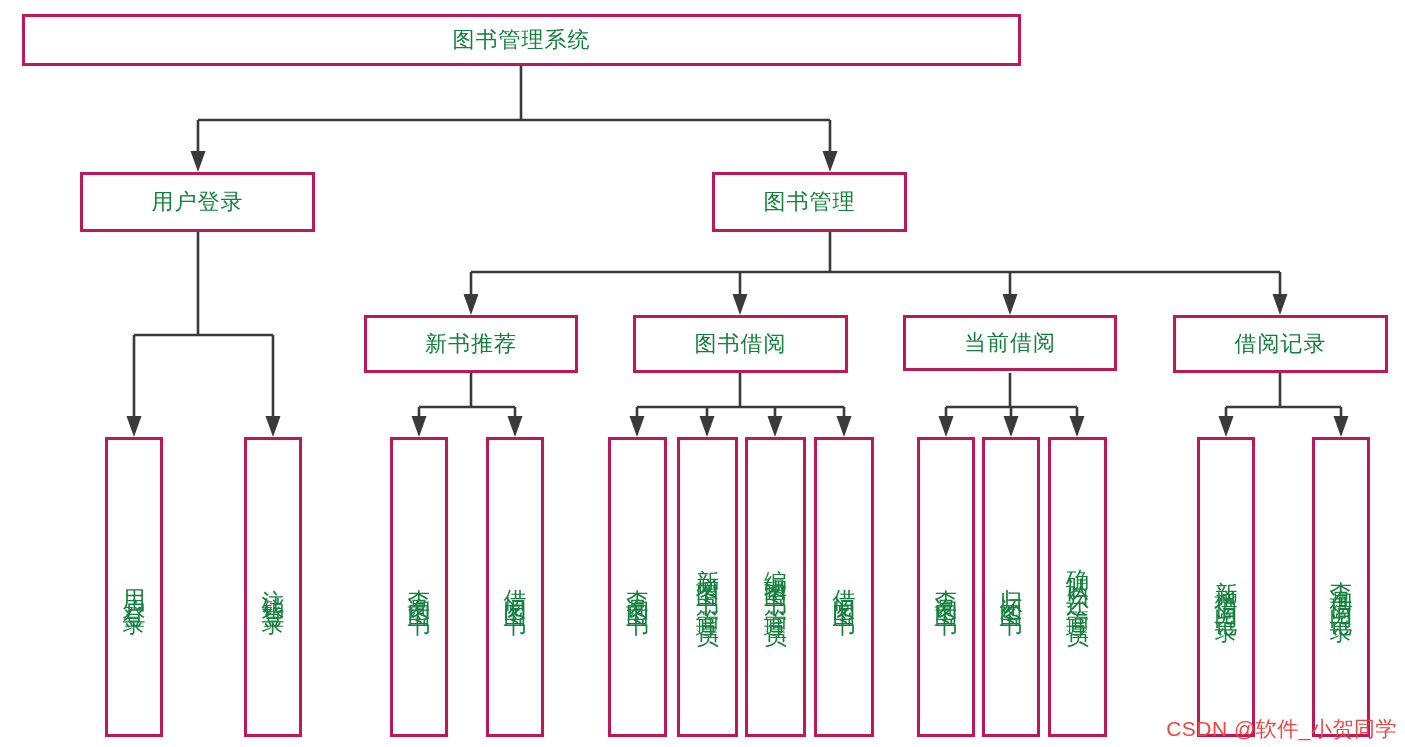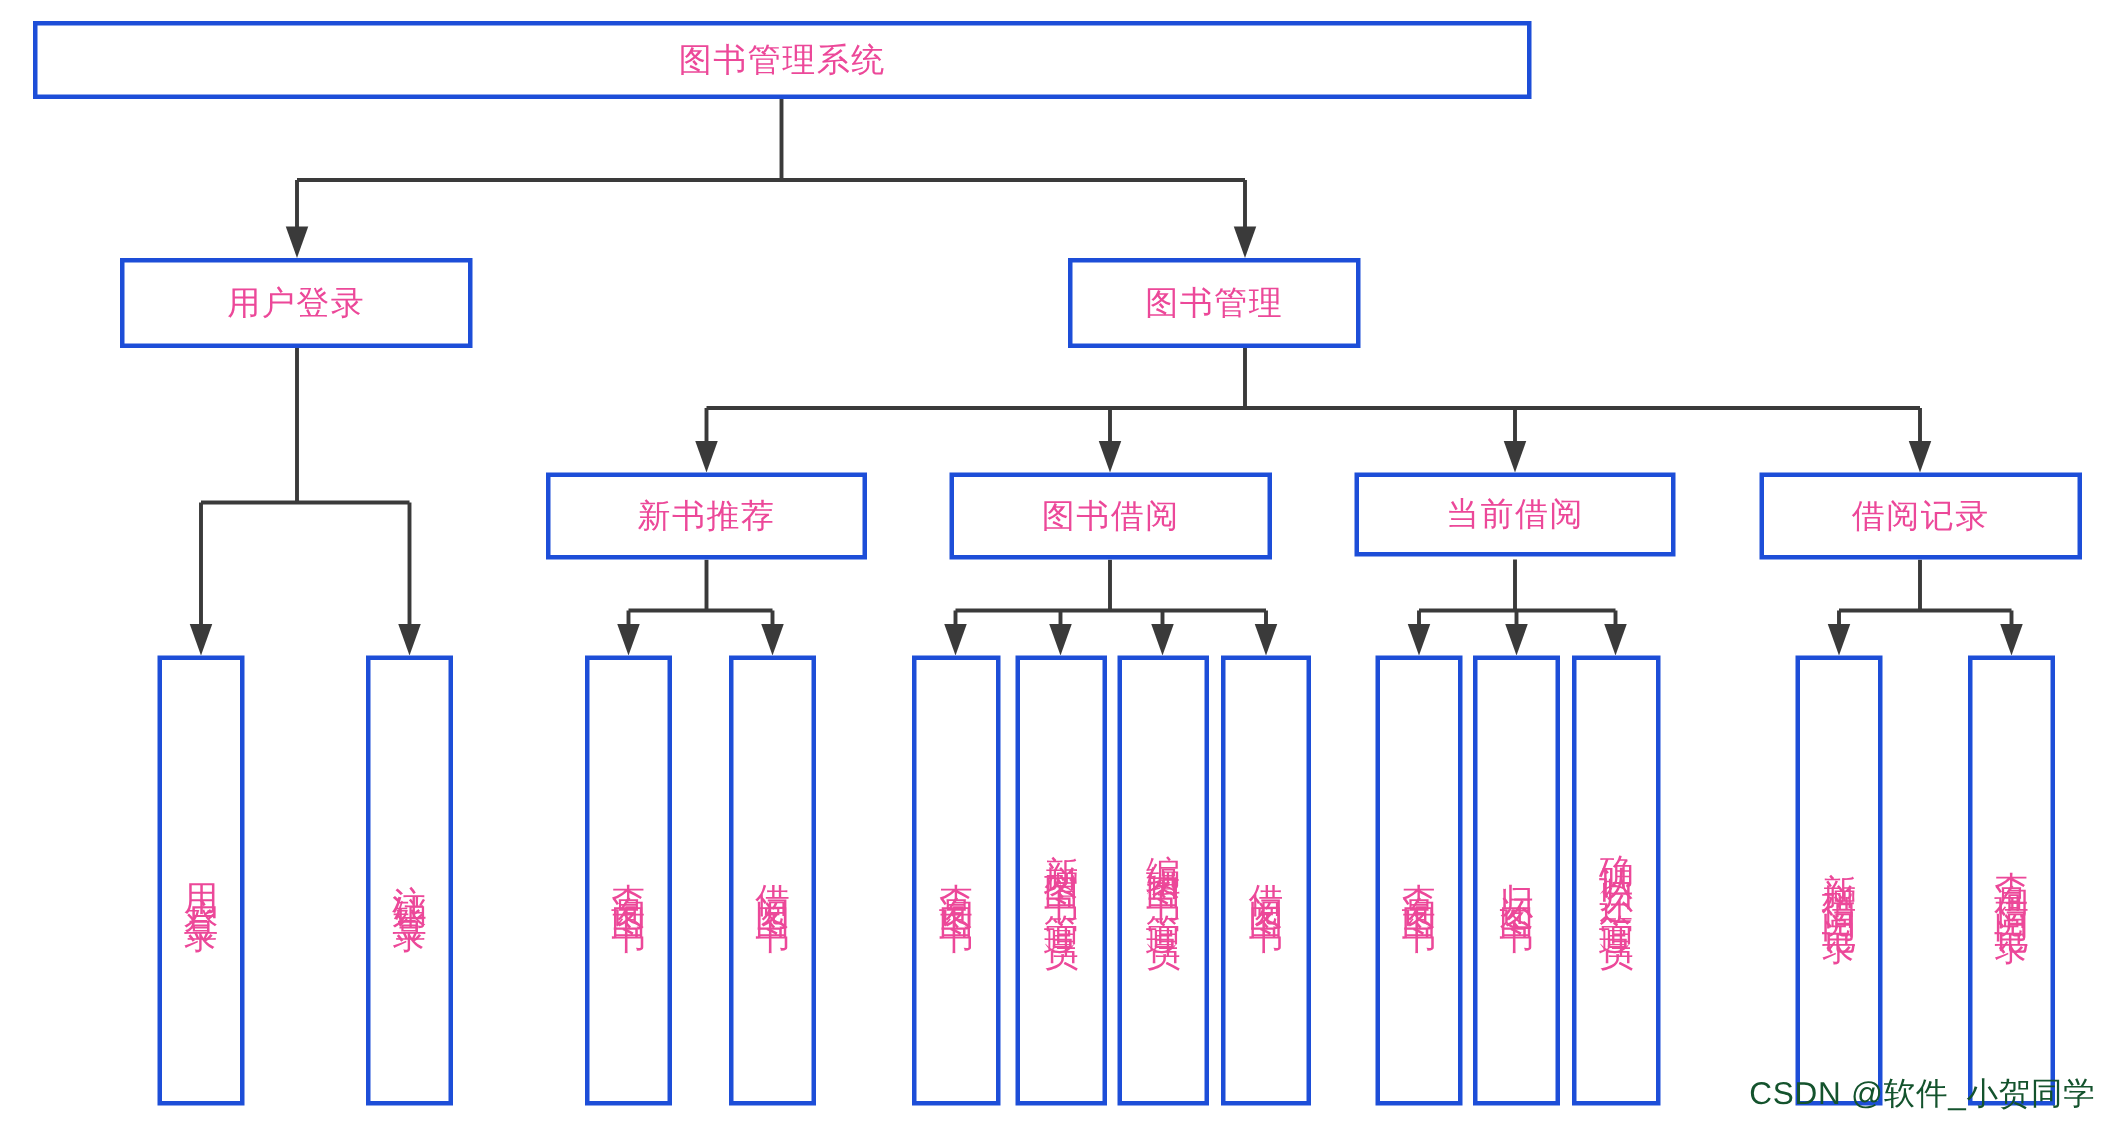--- a/index.html
+++ b/index.html
@@ -17,44 +17,44 @@
   }
   #connectors {
     position: absolute;
     left: 0;
     top: 0;
     pointer-events: none;
   }
   .box {
     position: absolute;
     box-sizing: border-box;
-    border: 3px solid #1d4ed8;
+    border: 3px solid #be185d;
     background: #ffffff;
-    color: #ec4899;
+    color: #15803d;
     display: flex;
     align-items: center;
     justify-content: center;
     font-size: 22px;
     letter-spacing: 1px;
     white-space: nowrap;
   }
   .leaf {
     writing-mode: vertical-rl;
     text-orientation: mixed;
     font-size: 23px;
     letter-spacing: 8px;
     line-height: 1;
     white-space: normal;
   }
   .watermark {
     position: absolute;
     right: 8px;
     bottom: 4px;
     font-size: 21px;
-    color: #14532d;
+    color: #ef4444;
     letter-spacing: 0.5px;
     z-index: 5;
   }
 </style>
 </head>
 <body>
 
 <div id="stage">
 
   <svg id="connectors" width="1405" height="747" viewBox="0 0 1405 747">

